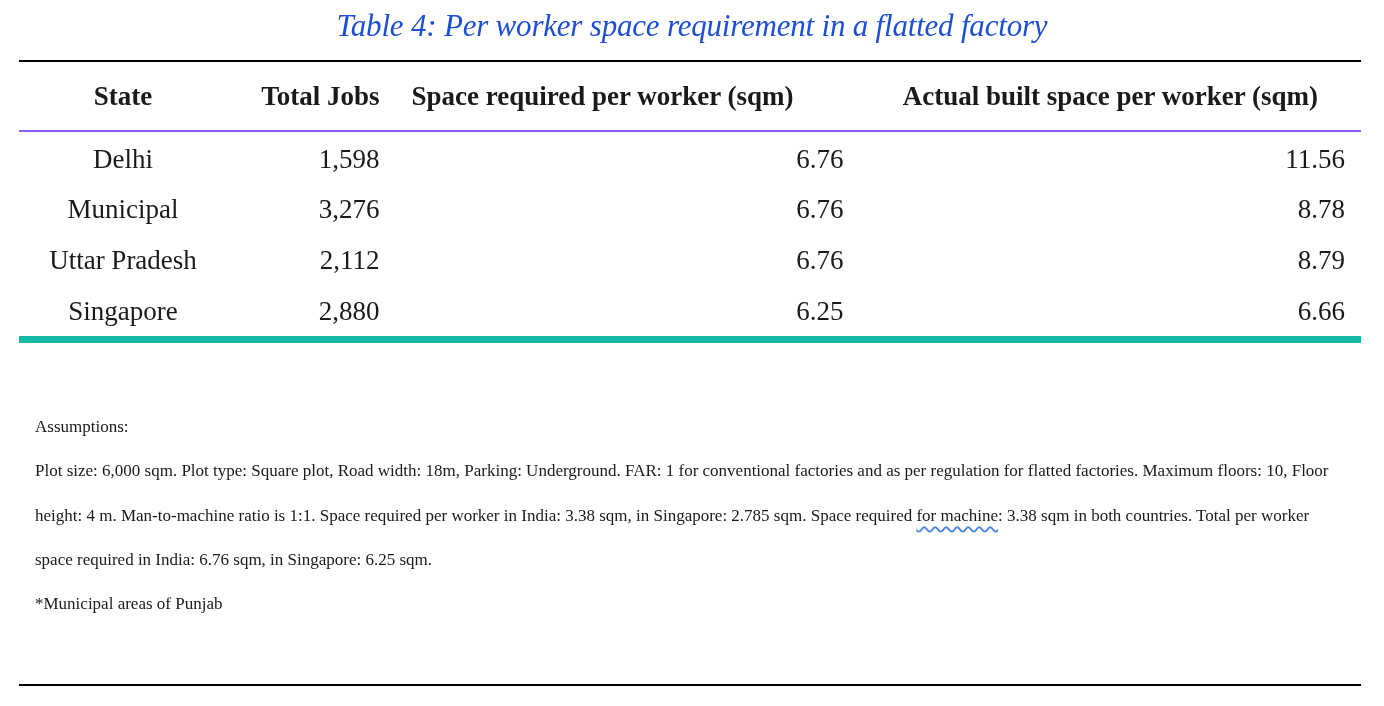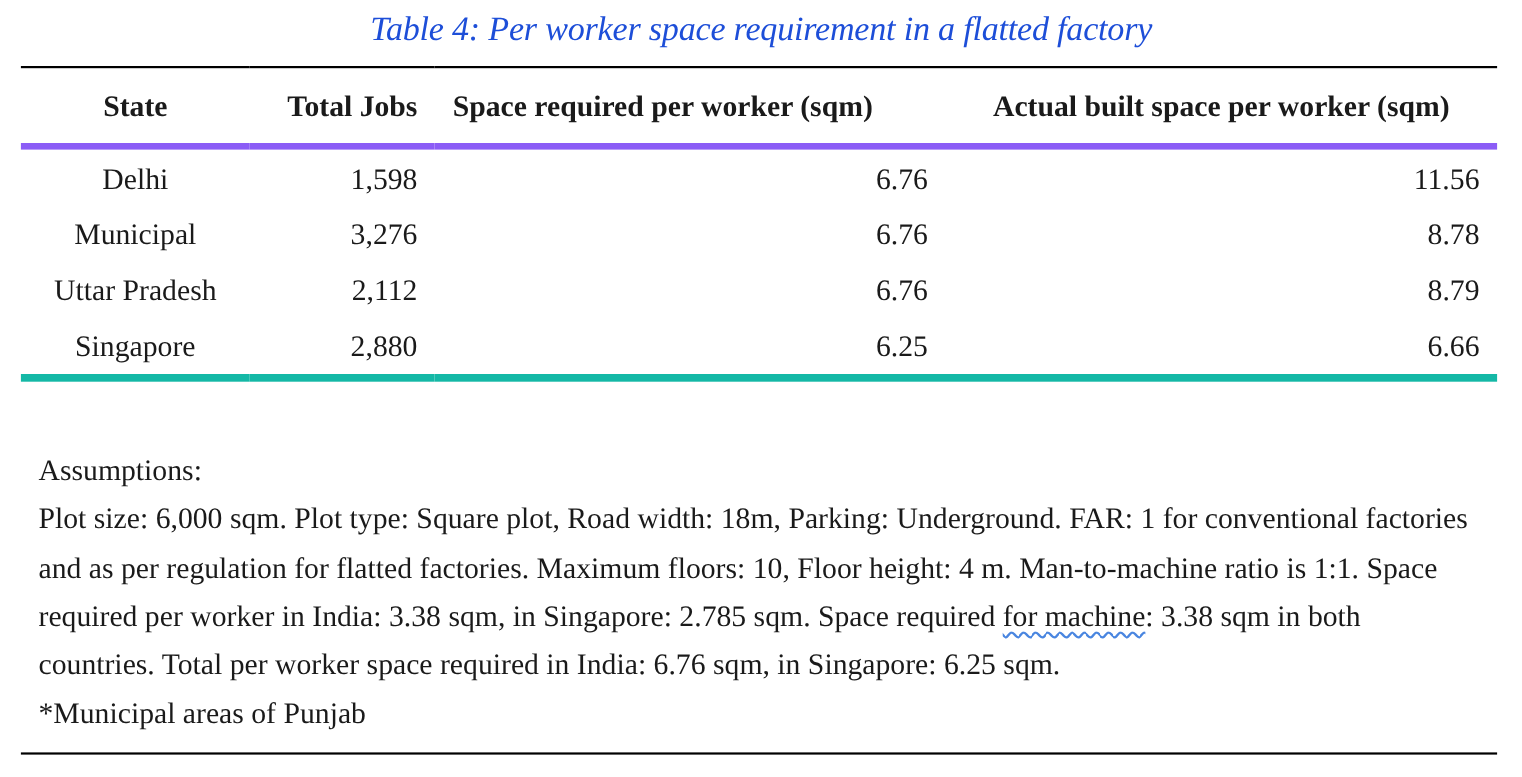--- a/index.html
+++ b/index.html
@@ -35,21 +35,21 @@
     }
     table.data {
       width: 100%;
       border-collapse: collapse;
       font-family: "Liberation Serif", "DejaVu Serif", serif;
       font-size: 27px;
       color: #1a1a1a;
     }
     table.data thead tr {
       border-top: 2px solid #000;
-      border-bottom: 6px solid #8b5cf6;
+      border-bottom: 2px solid #8b5cf6;
     }
     table.data th {
       font-weight: bold;
       height: 68px;
       padding: 0 16px;
       white-space: nowrap;
     }
     table.data th.col-state { text-align: center; width: 176px; }
     table.data th.col-jobs { text-align: right; }
     table.data th.col-req { text-align: left; }
@@ -62,21 +62,21 @@
     table.data tbody tr:first-child td { padding-top: 2px; }
     table.data td.state { font-weight: normal; text-align: center; }
     table.data td.num { text-align: right; }
     table.data tbody tr:last-child { border-bottom: 7px solid #14b8a6; }
     .notes {
       position: absolute;
       left: 35px;
       top: 405px;
       width: 1310px;
       font-family: "Liberation Serif", "DejaVu Serif", serif;
-      font-size: 27px;
+      font-size: 17px;
       line-height: 44.3px;
       color: #1a1a1a;
     }
     .notes p { margin: 0; }
     .squiggle {
       text-decoration: underline wavy #4a86e0;
       text-decoration-thickness: 1.5px;
       text-underline-offset: 5px;
     }
     .bottom-rule {

